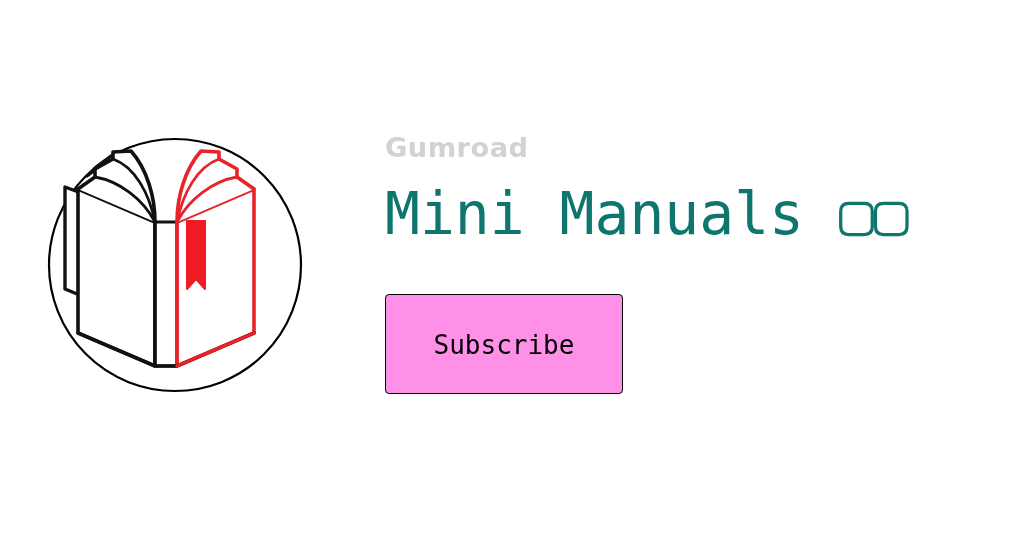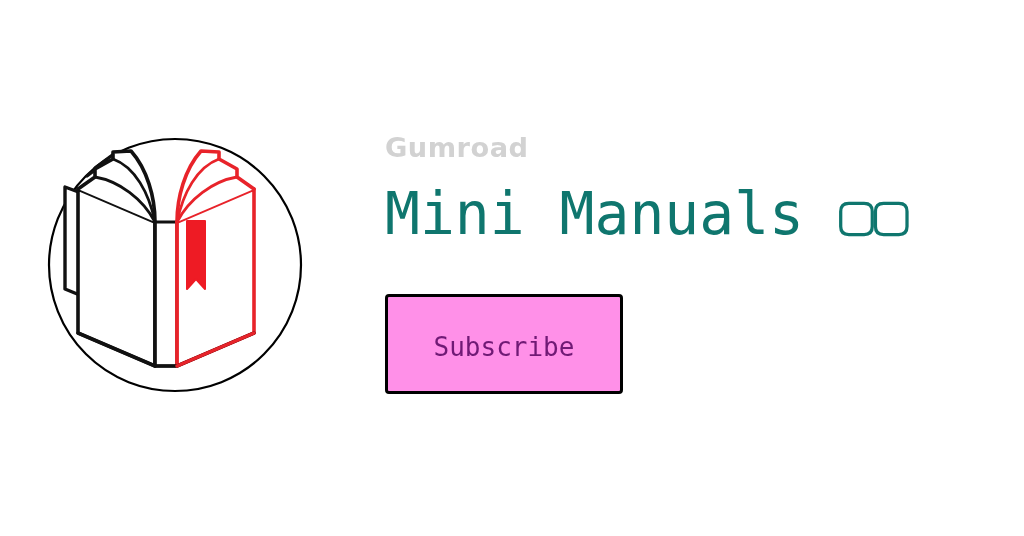--- a/index.html
+++ b/index.html
@@ -74,23 +74,23 @@
     font-family: "DejaVu Sans Mono", "Liberation Mono", monospace;
   }
 
   #subscribe-button {
     position: absolute;
     left: 0px;
     top: 162px;
     width: 238px;
     height: 100px;
     background: #ff90e8;
-    border: 3px solid #000000;
+    border: 1px solid #000000;
     border-radius: 4px;
-    color: #701a75;
+    color: #000000;
     font-family: "DejaVu Sans Mono", "Liberation Mono", monospace;
     font-size: 26px;
     line-height: 100px;
     text-align: center;
     padding: 0;
     cursor: pointer;
     box-sizing: border-box;
     letter-spacing: 0px;
   }
 </style>

